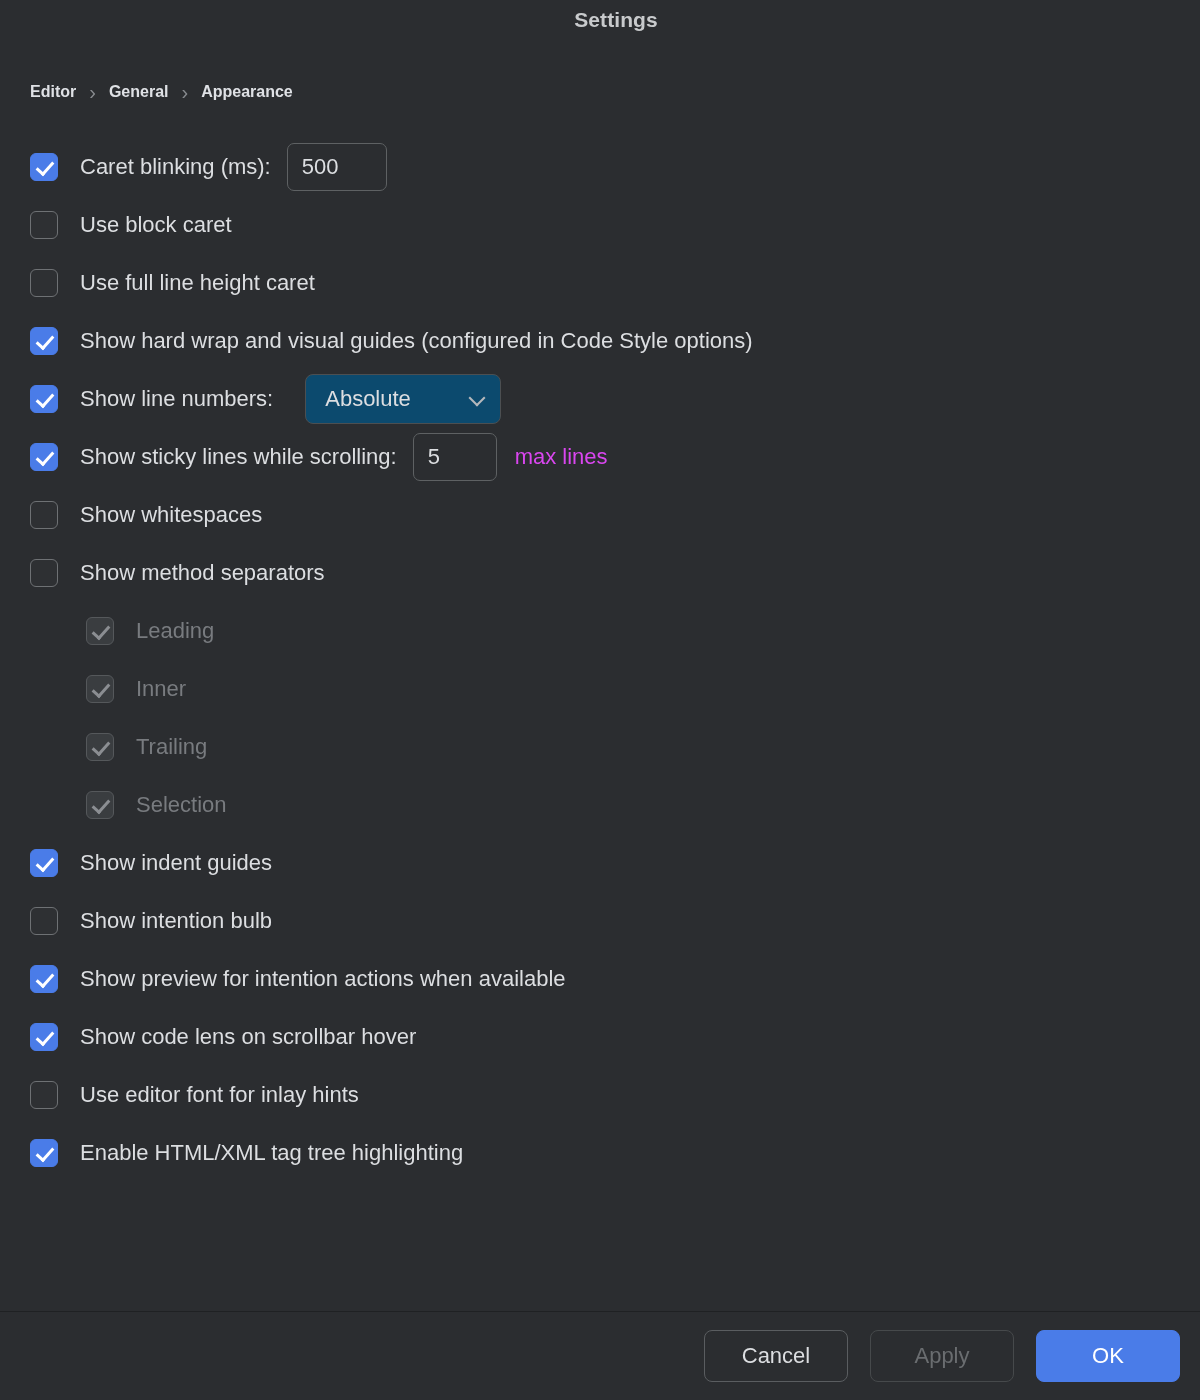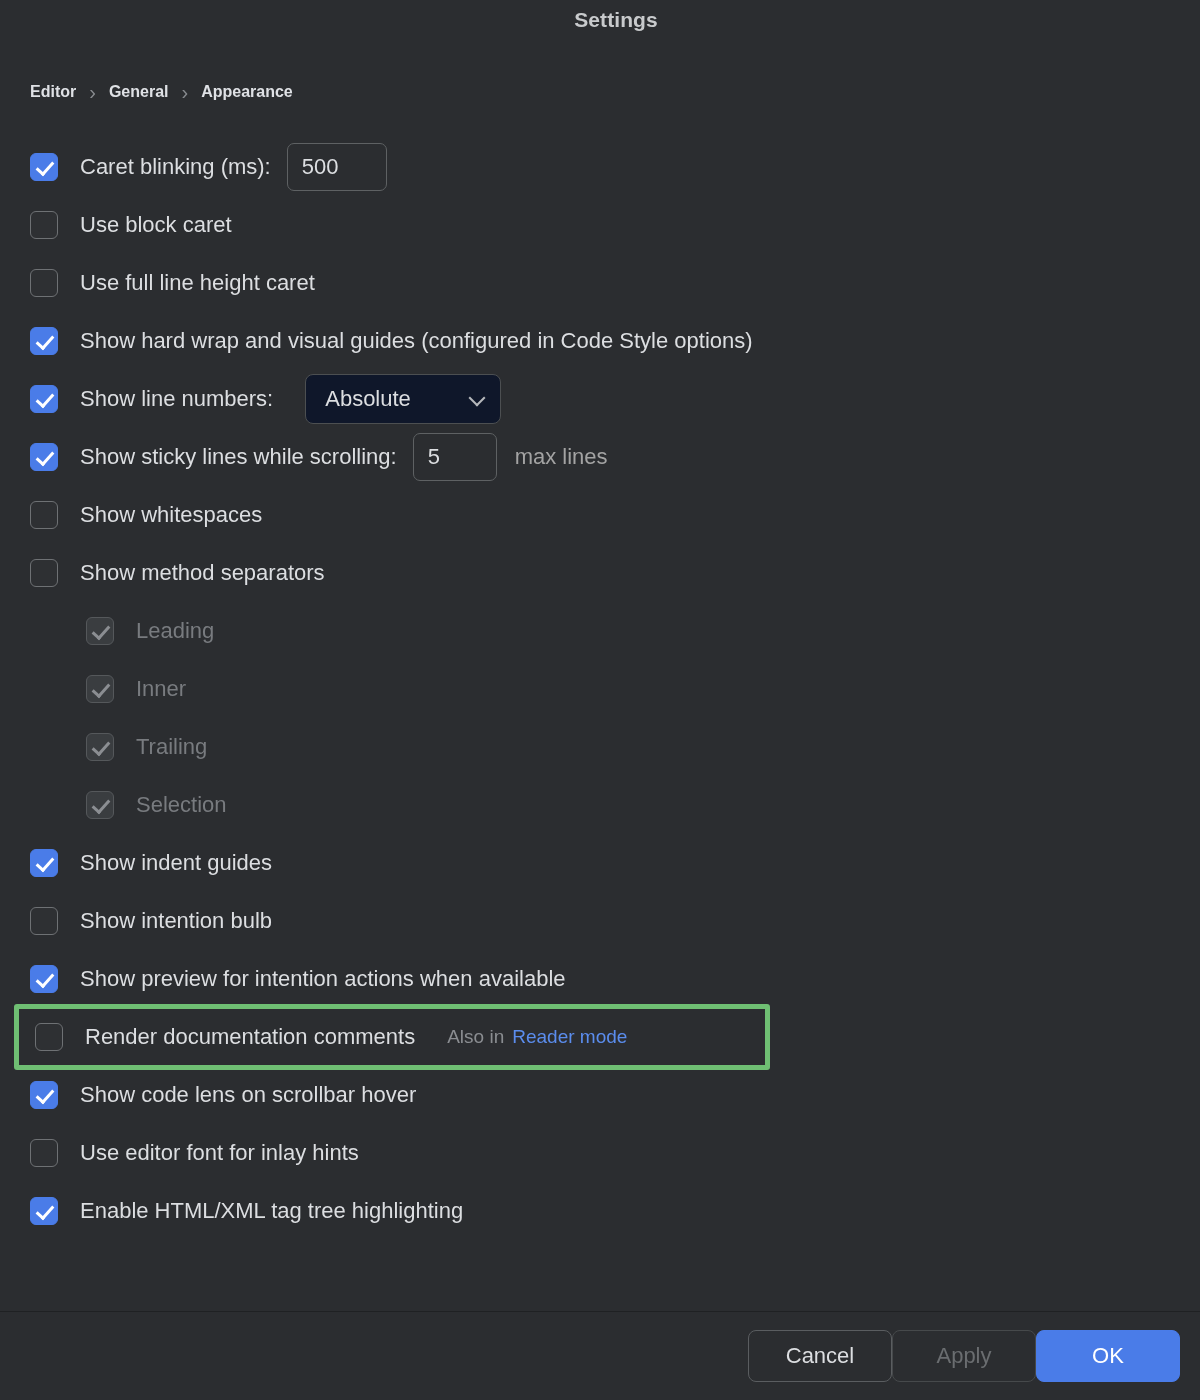--- a/index.html
+++ b/index.html
@@ -138,30 +138,30 @@
     font-family: "Liberation Sans", sans-serif;
     padding: 0 14px;
     display: flex;
     align-items: center;
   }
   .textfield.w-caret { width: 100px; }
   .textfield.w-sticky { width: 84px; }
 
   .suffix {
     font-size: 22px;
-    color: #a3a3a3;
+    color: #d946ef;
     margin-left: 18px;
   }
 
   
   .dropdown {
     margin-left: 32px;
     height: 50px;
     min-width: 196px;
-    background: #0f172a;
+    background: #0c4a6e;
     border: 1px solid #4C4F51;
     border-radius: 8px;
     display: flex;
     align-items: center;
     justify-content: space-between;
     padding: 0 16px 0 19px;
   }
   .dropdown .dd-value {
     font-size: 22px;
     color: #DCDEE1;
@@ -214,20 +214,21 @@
     width: 100%;
     flex: 0 0 auto;
   }
   .footer {
     flex: 0 0 auto;
     height: 88px;
     display: flex;
     align-items: center;
     justify-content: flex-end;
     padding-right: 20px;
+    gap: 22px;
     background: #2B2D30;
   }
   .btn {
     height: 52px;
     min-width: 144px;
     border-radius: 8px;
     font-size: 22px;
     font-family: "Liberation Sans", sans-serif;
     display: flex;
     align-items: center;
@@ -324,28 +325,20 @@
         <span class="label">Show indent guides</span>
       </div>
       <div class="row">
         <span class="cb off"></span>
         <span class="label">Show intention bulb</span>
       </div>
       <div class="row">
         <span class="cb on"></span>
         <span class="label">Show preview for intention actions when available</span>
       </div>
-      <div class="row" style="padding-left: 0px;">
-        <div class="highlight-wrap">
-          <span class="cb off"></span>
-          <span class="label">Render documentation comments</span>
-          <span class="hint-also">Also in</span>
-          <span class="hint-link">Reader mode</span>
-        </div>
-      </div>
       <div class="row">
         <span class="cb on"></span>
         <span class="label">Show code lens on scrollbar hover</span>
       </div>
       <div class="row">
         <span class="cb off"></span>
         <span class="label">Use editor font for inlay hints</span>
       </div>
       <div class="row">
         <span class="cb on"></span>

